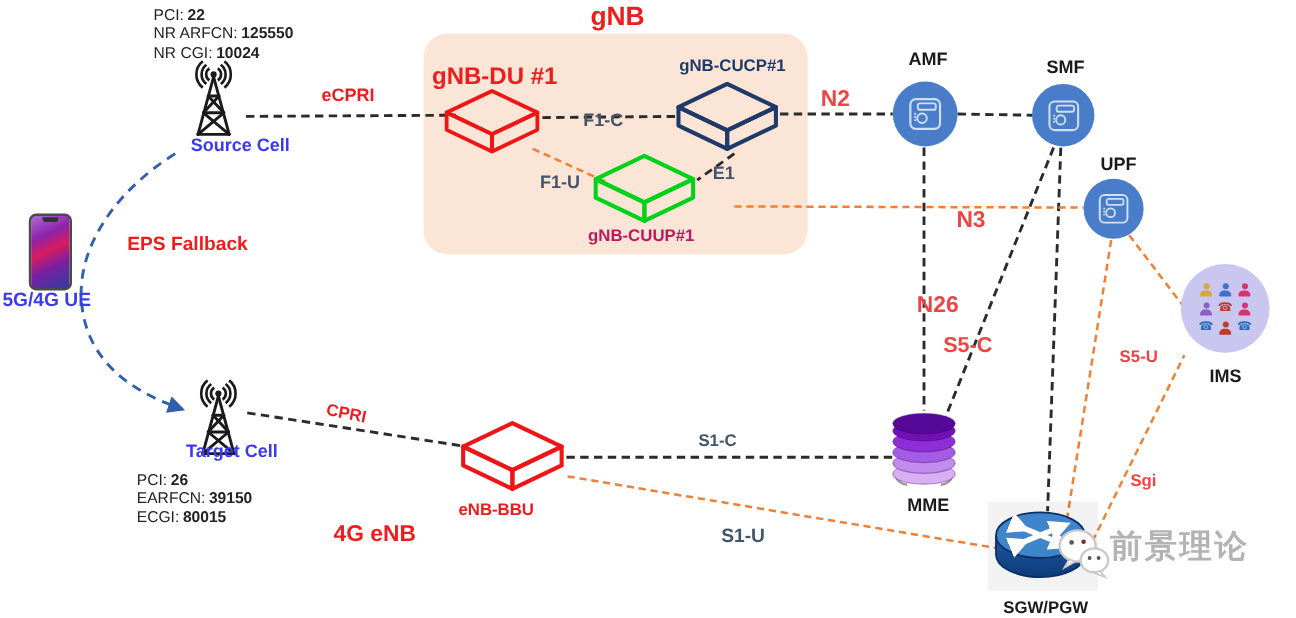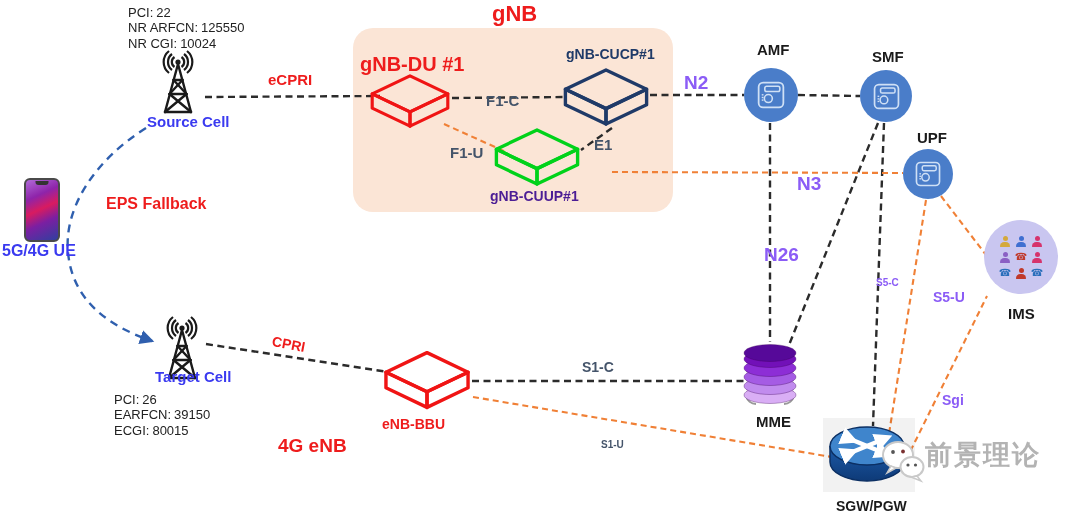--- a/index.html
+++ b/index.html
@@ -1,26 +1,26 @@
 <!DOCTYPE html>
 <html><head>
 <meta charset="utf-8">
 <style>
   html,body{margin:0;padding:0;background:#fff;}
   #canvas{position:relative;width:1080px;height:515px;background:#ffffff;overflow:hidden;
           font-family:"Liberation Sans",sans-serif;}
   .abs{position:absolute;}
   .lbl{position:absolute;white-space:nowrap;font-weight:bold;line-height:1;}
   .slate{color:#44546a;font-size:15px;}
-  .ifblue{color:#8b5cf6;}
+  .ifblue{color:#ef4444;}
   .red{color:#ee1c1c;}
   .cellblue{color:#3a3af0;font-weight:bold;font-size:15px;}
   .node-label{color:#1a1a1a;font-weight:bold;font-size:15px;}
   .info{position:absolute;font-size:13px;color:#222;line-height:1.18;}
-  .info .v{font-weight:normal;margin-left:3px;}
+  .info .v{font-weight:bold;margin-left:3px;}
   .circle-node{position:absolute;border-radius:50%;background:#4a7dc9;display:flex;
                align-items:center;justify-content:center;}
   #gnb-box{position:absolute;left:353px;top:28px;width:320px;height:184px;background:#fbe5d6;border-radius:20px;}
   #phone{position:absolute;left:24px;top:178px;width:32px;height:60px;border:2px solid #4a4a4a;border-radius:6px;
          background:linear-gradient(155deg,#b06ad8 0%,#8e24aa 28%,#d81b60 48%,#7b1fa2 68%,#303f9f 100%);}
   #phone .notch{position:absolute;left:50%;top:1px;transform:translateX(-50%);width:13px;height:4px;
                 background:#333;border-radius:0 0 3px 3px;}
   #ims-circle{position:absolute;left:984px;top:220px;width:74px;height:74px;border-radius:50%;
               background:#c9c6f0;display:flex;align-items:center;justify-content:center;}
   .ims-grid{display:grid;grid-template-columns:repeat(3,13px);grid-auto-rows:13px;gap:3px;}
@@ -92,21 +92,21 @@
     <circle cx="26" cy="12" r="2.6" fill="#1a1a1a"></circle>
     <g stroke="#1a1a1a" stroke-width="2.2" fill="none">
       <path d="M22.5,7 A6,6 0 0 0 22.5,17"></path>
         <path d="M20,4 A10,10 0 0 0 20,20"></path>
         <path d="M17,1 A14,14 0 0 0 17,23"></path>
       <path d="M29.5,7 A6,6 0 0 1 29.5,17"></path>
         <path d="M32,4 A10,10 0 0 1 32,20"></path>
         <path d="M35,1 A14,14 0 0 1 35,23"></path>
     </g>
   </svg>
-  <div class="lbl cellblue" style="left:147px;top:114px;">Source Cell</div>
+  <div class="lbl cellblue" style="left:159px;top:114px;">Source Cell</div>
 
   <div id="phone">
       <div class="notch"></div>
     </div>
   <div class="lbl cellblue" style="left:2px;top:243px;font-size:16px;">5G/4G UE</div>
 
   <div class="lbl red" style="left:106px;top:196px;font-size:16px;">EPS Fallback</div>
 
   <svg class="abs" style="left:156px;top:316px;" width="52" height="66" viewBox="0 0 52 66">
     <g stroke="#1a1a1a" stroke-width="2.4" fill="none" stroke-linecap="round">
@@ -162,35 +162,35 @@
   <svg class="abs" style="left:384px;top:350px;" width="86" height="60" viewBox="0 0 88 60">
     <g fill="none" stroke="#f01414" stroke-width="3.5" stroke-linejoin="round">
       <polygon points="2,22 44,2 86,22 44,42"></polygon>
         <polygon points="2,22 2,38 44,58 44,42"></polygon>
         <polygon points="86,22 86,38 44,58 44,42"></polygon>
     </g>
   </svg>
 
   <div class="lbl red" style="left:360px;top:54px;font-size:20px;">gNB-DU #1</div>
   <div class="lbl" style="left:566px;top:47px;font-size:14px;color:#1f3a68;">gNB-CUCP#1</div>
-  <div class="lbl" style="left:490px;top:189px;font-size:14px;color:#4c1d95;">gNB-CUUP#1</div>
+  <div class="lbl" style="left:490px;top:189px;font-size:14px;color:#be185d;">gNB-CUUP#1</div>
   <div class="lbl red" style="left:382px;top:417px;font-size:14px;">eNB-BBU</div>
   <div class="lbl red" style="left:278px;top:436px;font-size:19px;">4G eNB</div>
 
   <div class="lbl red" style="left:268px;top:72px;font-size:15px;">eCPRI</div>
   <div class="lbl red" style="left:272px;top:337px;font-size:14px;transform:rotate(11deg);">CPRI</div>
   <div class="lbl slate" style="left:486px;top:70px;margin-top:23px;">F1-C</div>
   <div class="lbl slate" style="left:450px;top:145px;">F1-U</div>
   <div class="lbl slate" style="left:594px;top:137px;">E1</div>
   <div class="lbl ifblue" style="left:684px;top:73px;font-size:19px;">N2</div>
   <div class="lbl ifblue" style="left:797px;top:174px;font-size:19px;text-align:center;">N3</div>
   <div class="lbl ifblue" style="left:764px;top:201px;font-size:19px;margin-top:44px;">N26</div>
   <div class="lbl slate" style="left:582px;top:360px;font-size:14px;">S1-C</div>
-  <div class="lbl slate" style="left:601px;top:440px;font-size:10px;">S1-U</div>
-  <div class="lbl ifblue" style="left:876px;top:278px;font-size:10px;">S5-C</div>
+  <div class="lbl slate" style="left:601px;top:440px;font-size:16px;">S1-U</div>
+  <div class="lbl ifblue" style="left:786px;top:278px;font-size:18px;">S5-C</div>
   <div class="lbl ifblue" style="left:933px;top:290px;font-size:14px;">S5-U</div>
   <div class="lbl ifblue" style="left:942px;top:393px;font-size:14px;">Sgi</div>
 
   <div class="circle-node" style="left:744px;top:68px;width:54px;height:54px;">
     <svg width="30" height="30" viewBox="0 0 34 34">
       <rect x="3" y="3" width="28" height="28" rx="5" fill="none" stroke="#cfe0f5" stroke-width="2"></rect>
       <rect x="10" y="7" width="17" height="6" rx="2" fill="none" stroke="#cfe0f5" stroke-width="1.8"></rect>
       <circle cx="14" cy="21" r="4.5" fill="none" stroke="#cfe0f5" stroke-width="1.8"></circle>
       <g fill="#cfe0f5">
           <rect x="6.5" y="16" width="2" height="1.6"></rect>

